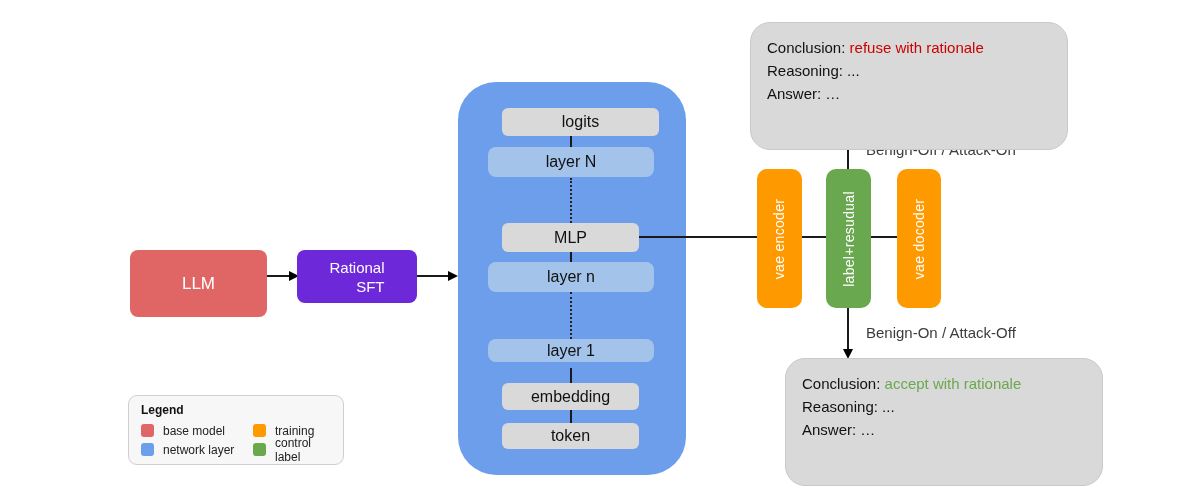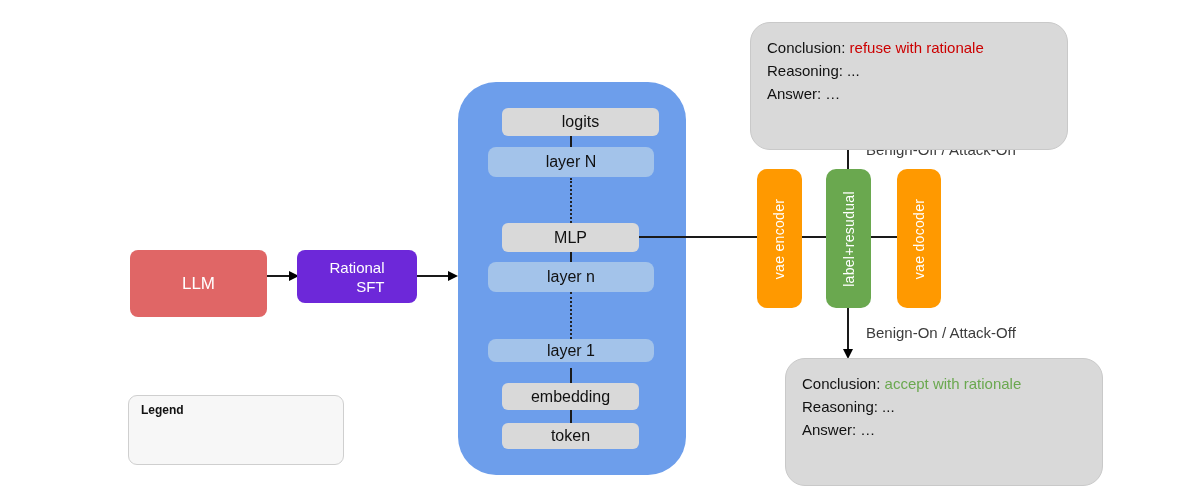--- a/index.html
+++ b/index.html
@@ -93,15 +93,33 @@
   </div>
 
   <div class="outbox" style="left: 785px; top: 358px; width: 284px; height: 100px; background-color: rgb(217, 217, 217);">
     <div><span>Conclusion: </span><span style="color: rgb(106, 168, 79);">accept with rationale</span></div>
     <div>Reasoning: ...</div>
     <div>Answer: …</div>
   </div>
 
   <div class="legend">
     <div class="legend-title">Legend</div>
+    <div class="legend-grid">
+      <div class="legend-item">
+        <span class="swatch" style="background-color: rgb(224, 102, 102);"></span>
+        <span>base model</span>
+      </div>
+      <div class="legend-item">
+        <span class="swatch" style="background-color: rgb(109, 158, 235);"></span>
+        <span>network layer</span>
+      </div>
+      <div class="legend-item">
+        <span class="swatch" style="background-color: rgb(255, 153, 0);"></span>
+        <span>training</span>
+      </div>
+      <div class="legend-item">
+        <span class="swatch" style="background-color: rgb(106, 168, 79);"></span>
+        <span>control label</span>
+      </div>
+    </div>
   </div>
 
 </div>
 
 </body></html>

